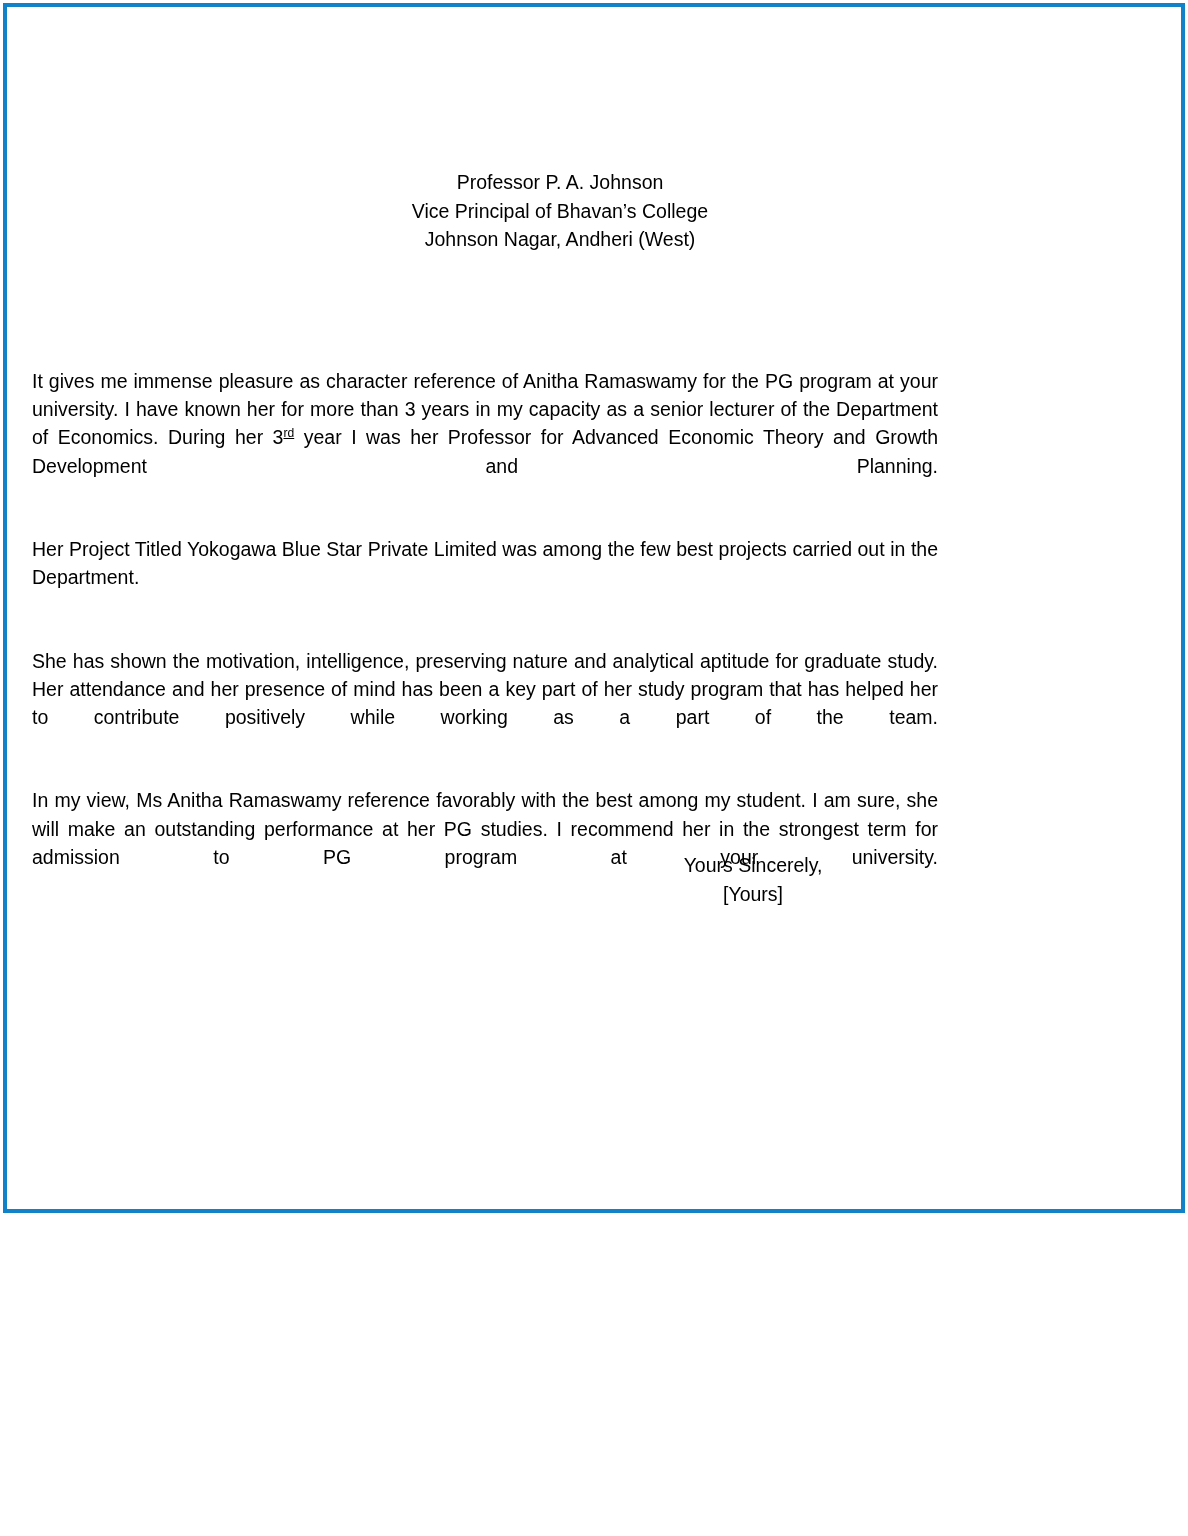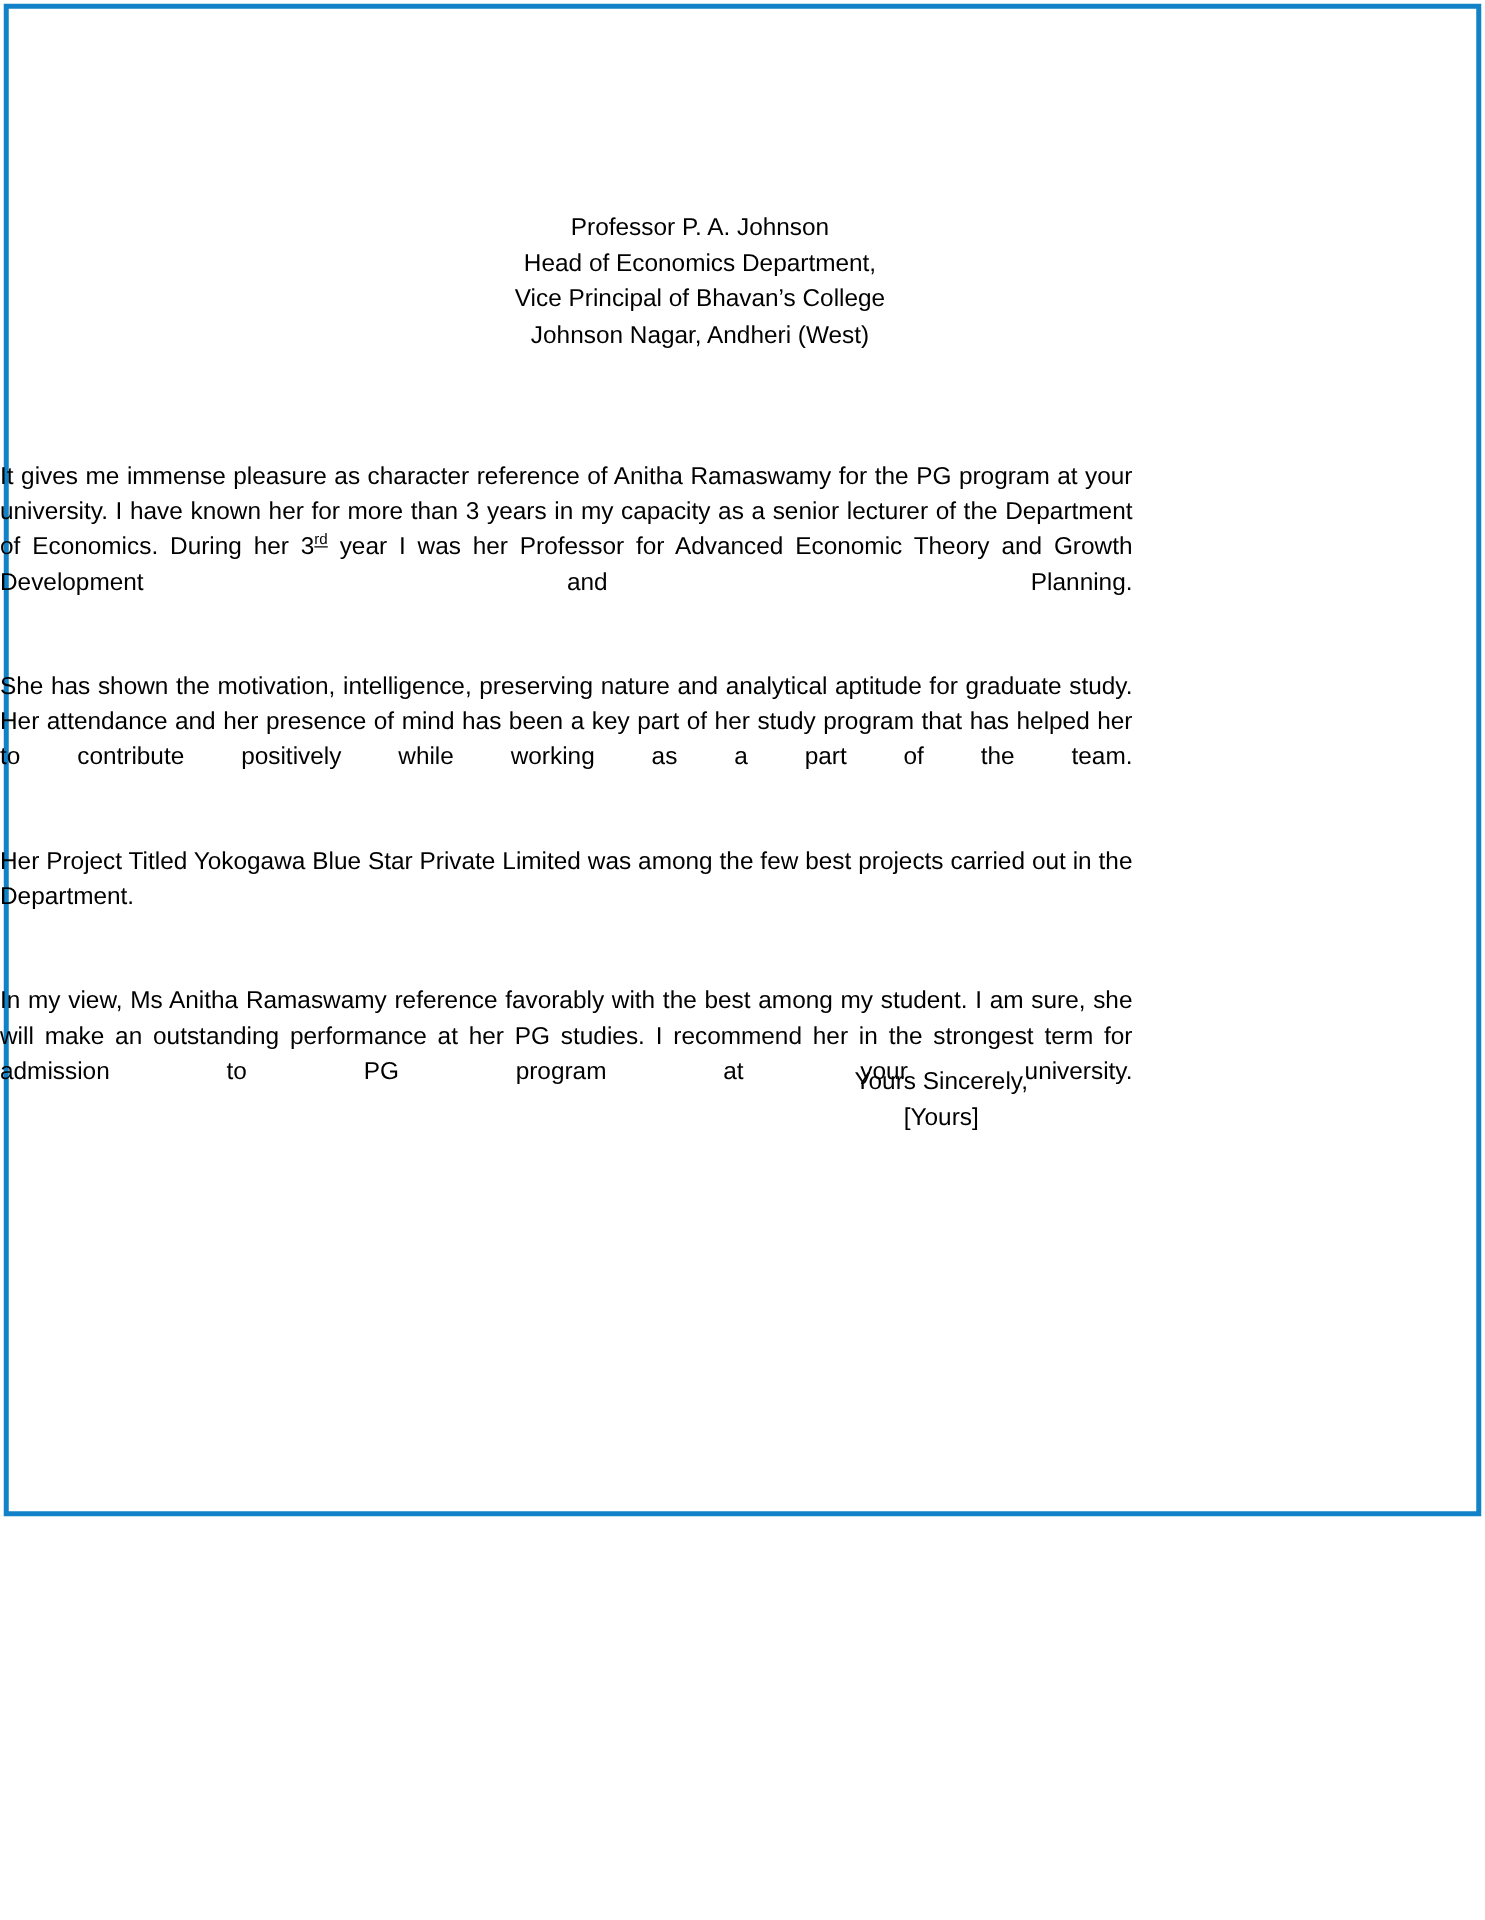--- a/index.html
+++ b/index.html
@@ -54,20 +54,21 @@
   .letterhead .line {
     white-space: nowrap;
   }
 
   
   .body-copy {
     position: absolute;
     left: 0;
     top: 367px;
     width: 906px;
+    padding-left: 32px;
   }
 
   .para {
     margin: 0 0 27px 0;
     font-size: 19.5px;
     line-height: 28.2px;
     color: #000000;
     text-align: justify;
     text-justify: inter-word;
     hyphens: none;
@@ -111,32 +112,31 @@
 <body>
 
 <div class="page">
 
   <div class="page-border"></div>
 
   <div class="sheet"></div>
 
   <div class="letterhead">
     <div class="line">Professor P. A. Johnson</div>
-    <div class="line">Head of Economics Department,</div>
     <div class="line">Vice Principal of Bhavan’s College</div>
     <div class="line">Johnson Nagar, Andheri (West)</div>
   </div>
 
   <div class="body-copy">
 
     <p class="para"><span>It gives me immense pleasure as character reference of Anitha Ramaswamy for the PG program at your university. I have known her for more than 3 years in my capacity as a senior lecturer of the Department of Economics. During her 3</span><sup class="ordinal">rd</sup><span> year I was her Professor for Advanced Economic Theory and Growth Development and Planning.</span></p>
 
+    <p class="para">Her Project Titled Yokogawa Blue Star Private Limited was among the few best projects carried out in the Department.</p>
+
     <p class="para">She has shown the motivation, intelligence, preserving nature and analytical aptitude for graduate study. Her attendance and her presence of mind has been a key part of her study program that has helped her to contribute positively while working as a part of the team.</p>
-
-    <p class="para">Her Project Titled Yokogawa Blue Star Private Limited was among the few best projects carried out in the Department.</p>
 
     <p class="para">In my view, Ms Anitha Ramaswamy reference favorably with the best among my student. I am sure, she will make an outstanding performance at her PG studies. I recommend her in the strongest term for admission to PG program at your university.</p>
 
   </div>
 
   <div class="signoff">
     <div class="line">Yours Sincerely,</div>
     <div class="line">[Yours]</div>
   </div>
 

